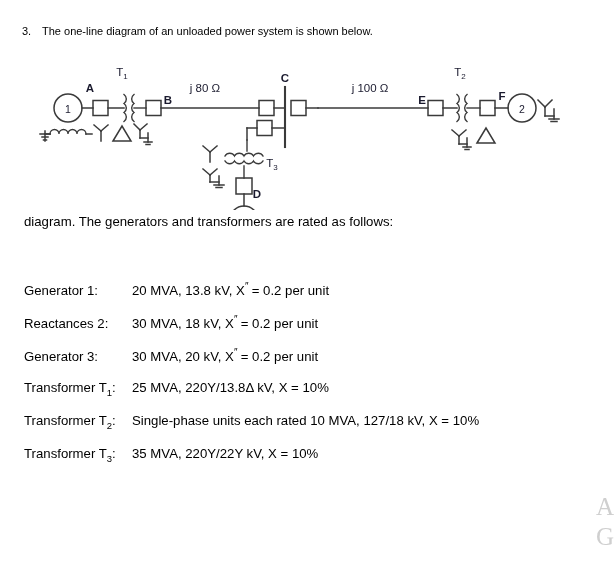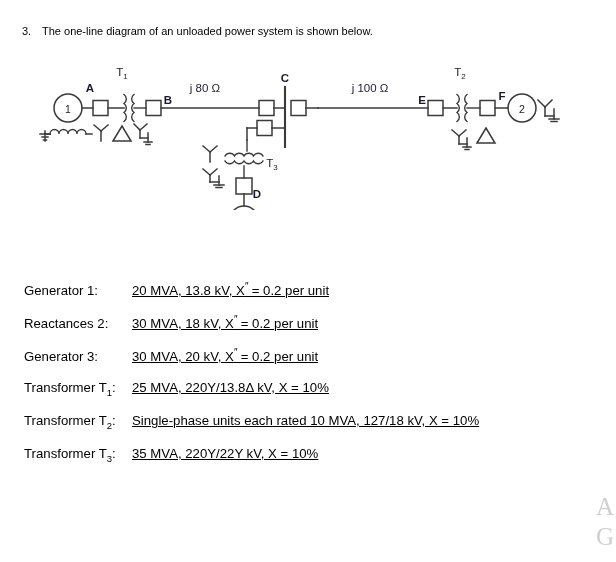--- a/index.html
+++ b/index.html
@@ -56,21 +56,21 @@
     position: absolute;
     left: 24px;
     font-size: 13.2px;
     line-height: 18px;
     white-space: nowrap;
   }
   .rating-row .rlabel {
     display: inline-block;
     width: 108px;
   }
-  .rating-row .rvalue { display: inline-block; text-decoration: underline; }
+  .rating-row .rvalue { display: inline-block; }
   sub { font-size: 9.5px; }
   sup.dprime { font-size: 10px; vertical-align: super; letter-spacing: -0.4px; }
 
   
   #watermark {
     position: absolute;
     right: 2px;
     top: 492px;
     color: #cfcfcf;
     font-size: 25px;
@@ -259,20 +259,21 @@
       </text>
     </g>
 
     <text x="205" y="62" font-size="11.5" text-anchor="middle">j 80 Ω</text>
     <text x="370" y="62" font-size="11.5" text-anchor="middle">j 100 Ω</text>
   </g>
 </svg>
 </div>
 
 <div class="para" id="para-intro">
+  <div>diagram. The generators and transformers are rated as follows:</div>
 </div>
 
 <div class="rating-row" style="top:278px">
   <span class="rlabel">Generator 1:</span><span class="rvalue"><span>20 MVA, 13.8 kV, X</span><sup class="dprime">″</sup><span> = 0.2 per unit</span></span>
 </div>
 
 <div class="rating-row" style="top:311px">
   <span class="rlabel">Reactances 2:</span><span class="rvalue"><span>30 MVA, 18 kV, X</span><sup class="dprime">″</sup><span> = 0.2 per unit</span></span>
 </div>
 

